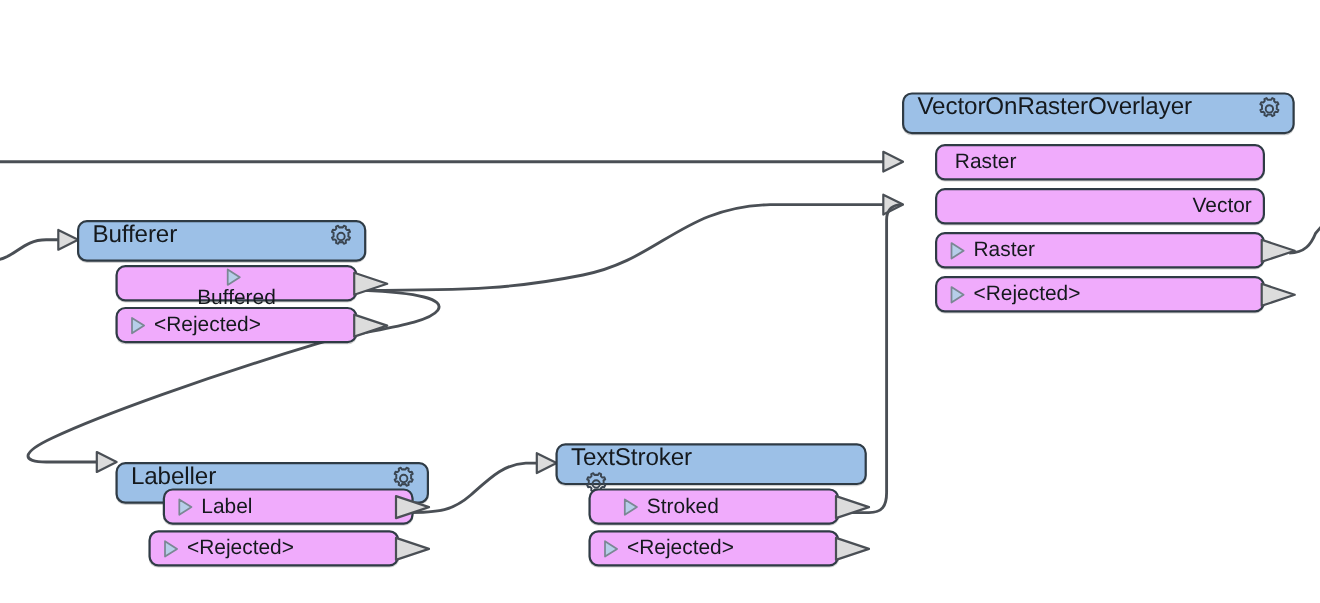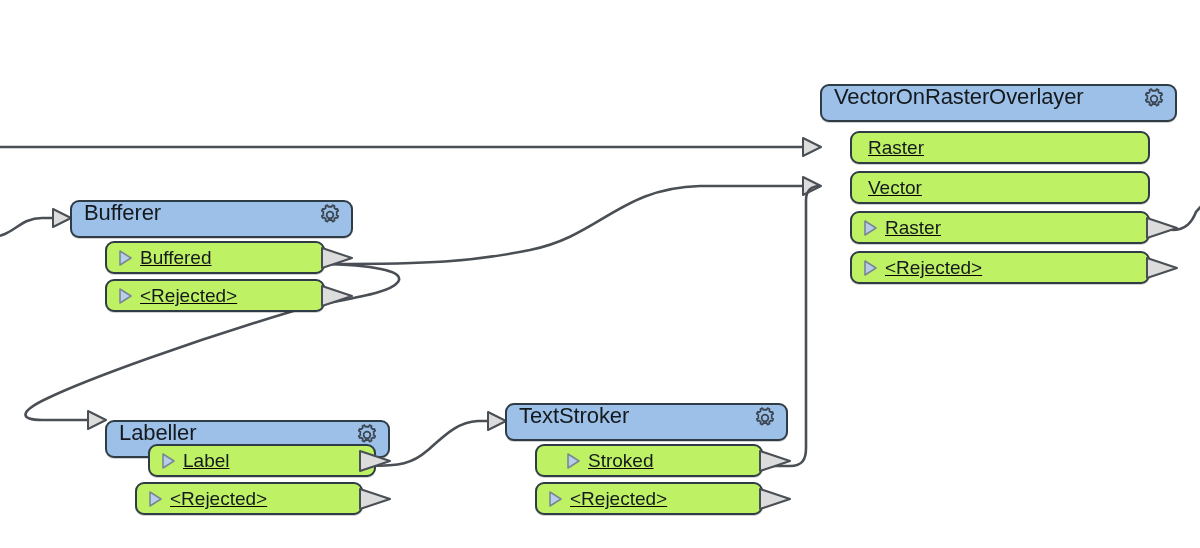--- a/index.html
+++ b/index.html
@@ -21,28 +21,27 @@
   }
   .node-title{
     font-size:22px;color:#15191d;line-height:1;
     white-space:nowrap;flex:1 1 auto;
     letter-spacing:-0.1px;
   }
   .gear{width:26px;height:26px;flex:0 0 auto;margin-left:10px;display:block;}
   .port{
     position:absolute;
     box-sizing:border-box;
-    background:#bef264;
+    background:#f0abfc;
     border:2px solid #2f3b45;
     border-radius:9px;
     height:33px;
     display:flex;align-items:center;
     padding:0 10px 0 10px;
     box-shadow:0 1px 0 rgba(0,0,0,.18);
-    text-decoration:underline;
   }
   .port-tri{width:16px;height:18px;flex:0 0 auto;margin-right:7px;display:block;}
   .port-label{font-size:19px;color:#15191d;white-space:nowrap;line-height:1;}
   .out-marker{position:absolute;display:block;}
 </style>
 </head>
 <body>
 
 <div id="canvas">
 
@@ -64,28 +63,28 @@
 
     <path d="M 368,466 C 400,466 412,464 428,450 C 446,434 458,422 478,421 L 505,421" fill="none" stroke="#4a4f55" stroke-width="2.6" marker-end="url(#inArrow)"></path>
 
     <path d="M 766,466 L 790,466 C 802,466 806,460 806,448
              L 806,200 C 806,190 812,186 820,186" fill="none" stroke="#4a4f55" stroke-width="2.6"></path>
 
     <path d="M 1172,230 C 1186,230 1192,222 1196,212 L 1210,196" fill="none" stroke="#4a4f55" stroke-width="2.6"></path>
   </svg>
 
   <div class="node" style="left:70px;top:200px;width:283px;">
-    <div class="node-header" style="width:283px;">
+    <div class="node-header" style="width:263px;">
       <span class="node-title">Bufferer</span>
       <svg class="gear" viewBox="0 0 24 24">
         <path fill="none" stroke="#3b4652" stroke-width="1.6" stroke-linejoin="round" d="M12 4.2 l1.5 .2 .9-1.5 1.8 .8 -.3 1.7 1.2 1.2 1.7-.3 .8 1.8 -1.5 .9 .2 1.5 -.2 1.5 1.5 .9 -.8 1.8 -1.7-.3 -1.2 1.2 .3 1.7 -1.8 .8 -.9-1.5 -1.5 .2 -1.5-.2 -.9 1.5 -1.8-.8 .3-1.7 -1.2-1.2 -1.7 .3 -.8-1.8 1.5-.9 -.2-1.5 .2-1.5 -1.5-.9 .8-1.8 1.7 .3 1.2-1.2 -.3-1.7 1.8-.8 .9 1.5 z"></path>
         <circle cx="12" cy="12" r="3.1" fill="none" stroke="#3b4652" stroke-width="1.6"></circle>
       </svg>
     </div>
-    <div class="port" style="left:35px;top:41px;width:220px;">
+    <div class="port" style="left:35px;top:41px;width:220px;flex-direction:column;">
       <svg class="port-tri" viewBox="0 0 16 18">
         <path d="M3,2 L14,9 L3,16 Z" fill="#b6cee9" stroke="#7b8794" stroke-width="1.6" stroke-linejoin="round"></path>
       </svg>
       <span class="port-label">Buffered</span>
     </div>
     <svg class="out-marker" style="left:250px;top:46px;width:36px;height:24px;" viewBox="0 0 36 24">
       <path d="M2,2 L32,12 L2,22 Z" fill="#dcdcdc" stroke="#4a4f55" stroke-width="2" stroke-linejoin="round"></path>
     </svg>
     <div class="port" style="left:35px;top:79px;width:220px;">
       <svg class="port-tri" viewBox="0 0 16 18">
@@ -120,21 +119,21 @@
         <path d="M3,2 L14,9 L3,16 Z" fill="#b6cee9" stroke="#7b8794" stroke-width="1.6" stroke-linejoin="round"></path>
       </svg>
       <span class="port-label">&lt;Rejected&gt;</span>
     </div>
     <svg class="out-marker" style="left:253px;top:84px;width:36px;height:24px;" viewBox="0 0 36 24">
       <path d="M2,2 L32,12 L2,22 Z" fill="#dcdcdc" stroke="#4a4f55" stroke-width="2" stroke-linejoin="round"></path>
     </svg>
   </div>
 
   <div class="node" style="left:505px;top:403px;width:283px;">
-    <div class="node-header" style="width:283px;">
+    <div class="node-header" style="width:283px;flex-direction:column;">
       <span class="node-title">TextStroker</span>
       <svg class="gear" viewBox="0 0 24 24">
         <path fill="none" stroke="#3b4652" stroke-width="1.6" stroke-linejoin="round" d="M12 4.2 l1.5 .2 .9-1.5 1.8 .8 -.3 1.7 1.2 1.2 1.7-.3 .8 1.8 -1.5 .9 .2 1.5 -.2 1.5 1.5 .9 -.8 1.8 -1.7-.3 -1.2 1.2 .3 1.7 -1.8 .8 -.9-1.5 -1.5 .2 -1.5-.2 -.9 1.5 -1.8-.8 .3-1.7 -1.2-1.2 -1.7 .3 -.8-1.8 1.5-.9 -.2-1.5 .2-1.5 -1.5-.9 .8-1.8 1.7 .3 1.2-1.2 -.3-1.7 1.8-.8 .9 1.5 z"></path>
         <circle cx="12" cy="12" r="3.1" fill="none" stroke="#3b4652" stroke-width="1.6"></circle>
       </svg>
     </div>
     <div class="port" style="left:30px;top:41px;width:228px;padding-left:28px;">
       <svg class="port-tri" viewBox="0 0 16 18">
         <path d="M3,2 L14,9 L3,16 Z" fill="#b6cee9" stroke="#7b8794" stroke-width="1.6" stroke-linejoin="round"></path>
       </svg>
@@ -160,21 +159,21 @@
       <svg class="gear" viewBox="0 0 24 24">
         <path fill="none" stroke="#3b4652" stroke-width="1.6" stroke-linejoin="round" d="M12 4.2 l1.5 .2 .9-1.5 1.8 .8 -.3 1.7 1.2 1.2 1.7-.3 .8 1.8 -1.5 .9 .2 1.5 -.2 1.5 1.5 .9 -.8 1.8 -1.7-.3 -1.2 1.2 .3 1.7 -1.8 .8 -.9-1.5 -1.5 .2 -1.5-.2 -.9 1.5 -1.8-.8 .3-1.7 -1.2-1.2 -1.7 .3 -.8-1.8 1.5-.9 -.2-1.5 .2-1.5 -1.5-.9 .8-1.8 1.7 .3 1.2-1.2 -.3-1.7 1.8-.8 .9 1.5 z"></path>
         <circle cx="12" cy="12" r="3.1" fill="none" stroke="#3b4652" stroke-width="1.6"></circle>
       </svg>
     </div>
 
     <div class="port" style="left:30px;top:47px;width:300px;padding-left:16px;">
       <span class="port-label">Raster</span>
     </div>
 
-    <div class="port" style="left:30px;top:87px;width:300px;padding-left:16px;">
+    <div class="port" style="left:30px;top:87px;width:300px;padding-left:16px;justify-content:flex-end;">
       <span class="port-label">Vector</span>
     </div>
 
     <div class="port" style="left:30px;top:127px;width:300px;">
       <svg class="port-tri" viewBox="0 0 16 18">
         <path d="M3,2 L14,9 L3,16 Z" fill="#b6cee9" stroke="#7b8794" stroke-width="1.6" stroke-linejoin="round"></path>
       </svg>
       <span class="port-label">Raster</span>
     </div>
     <svg class="out-marker" style="left:325px;top:132px;width:36px;height:24px;" viewBox="0 0 36 24">

